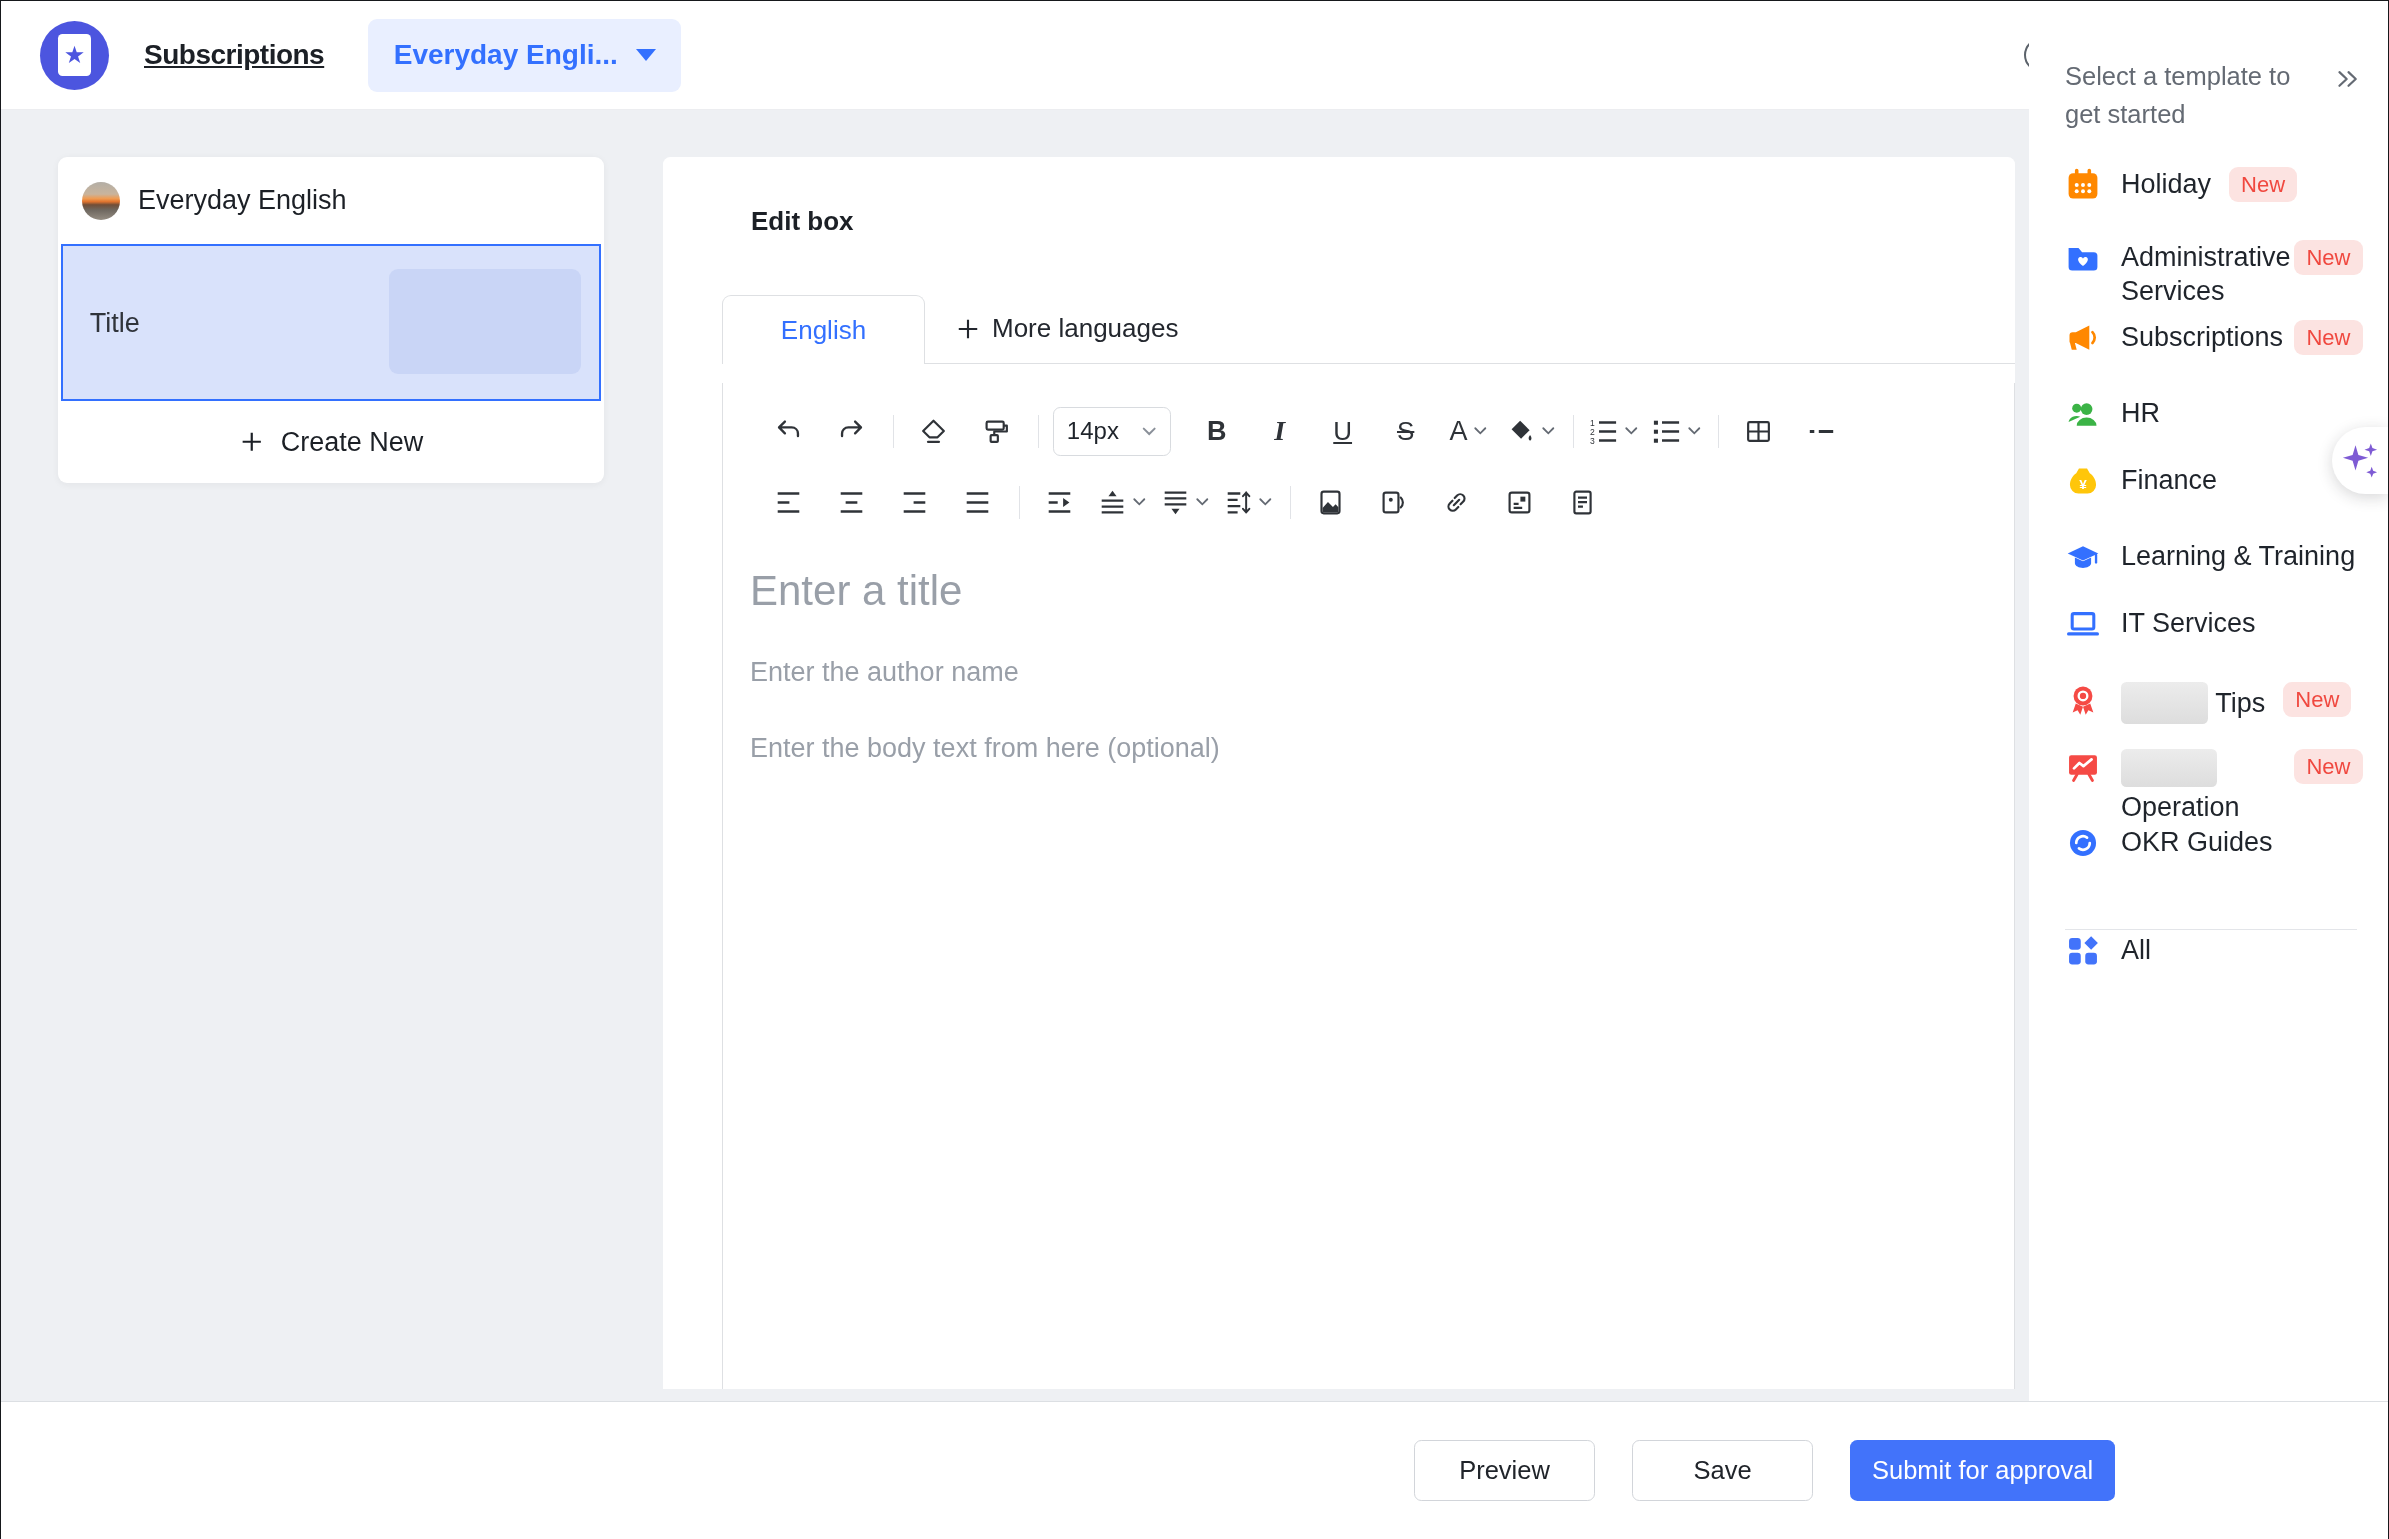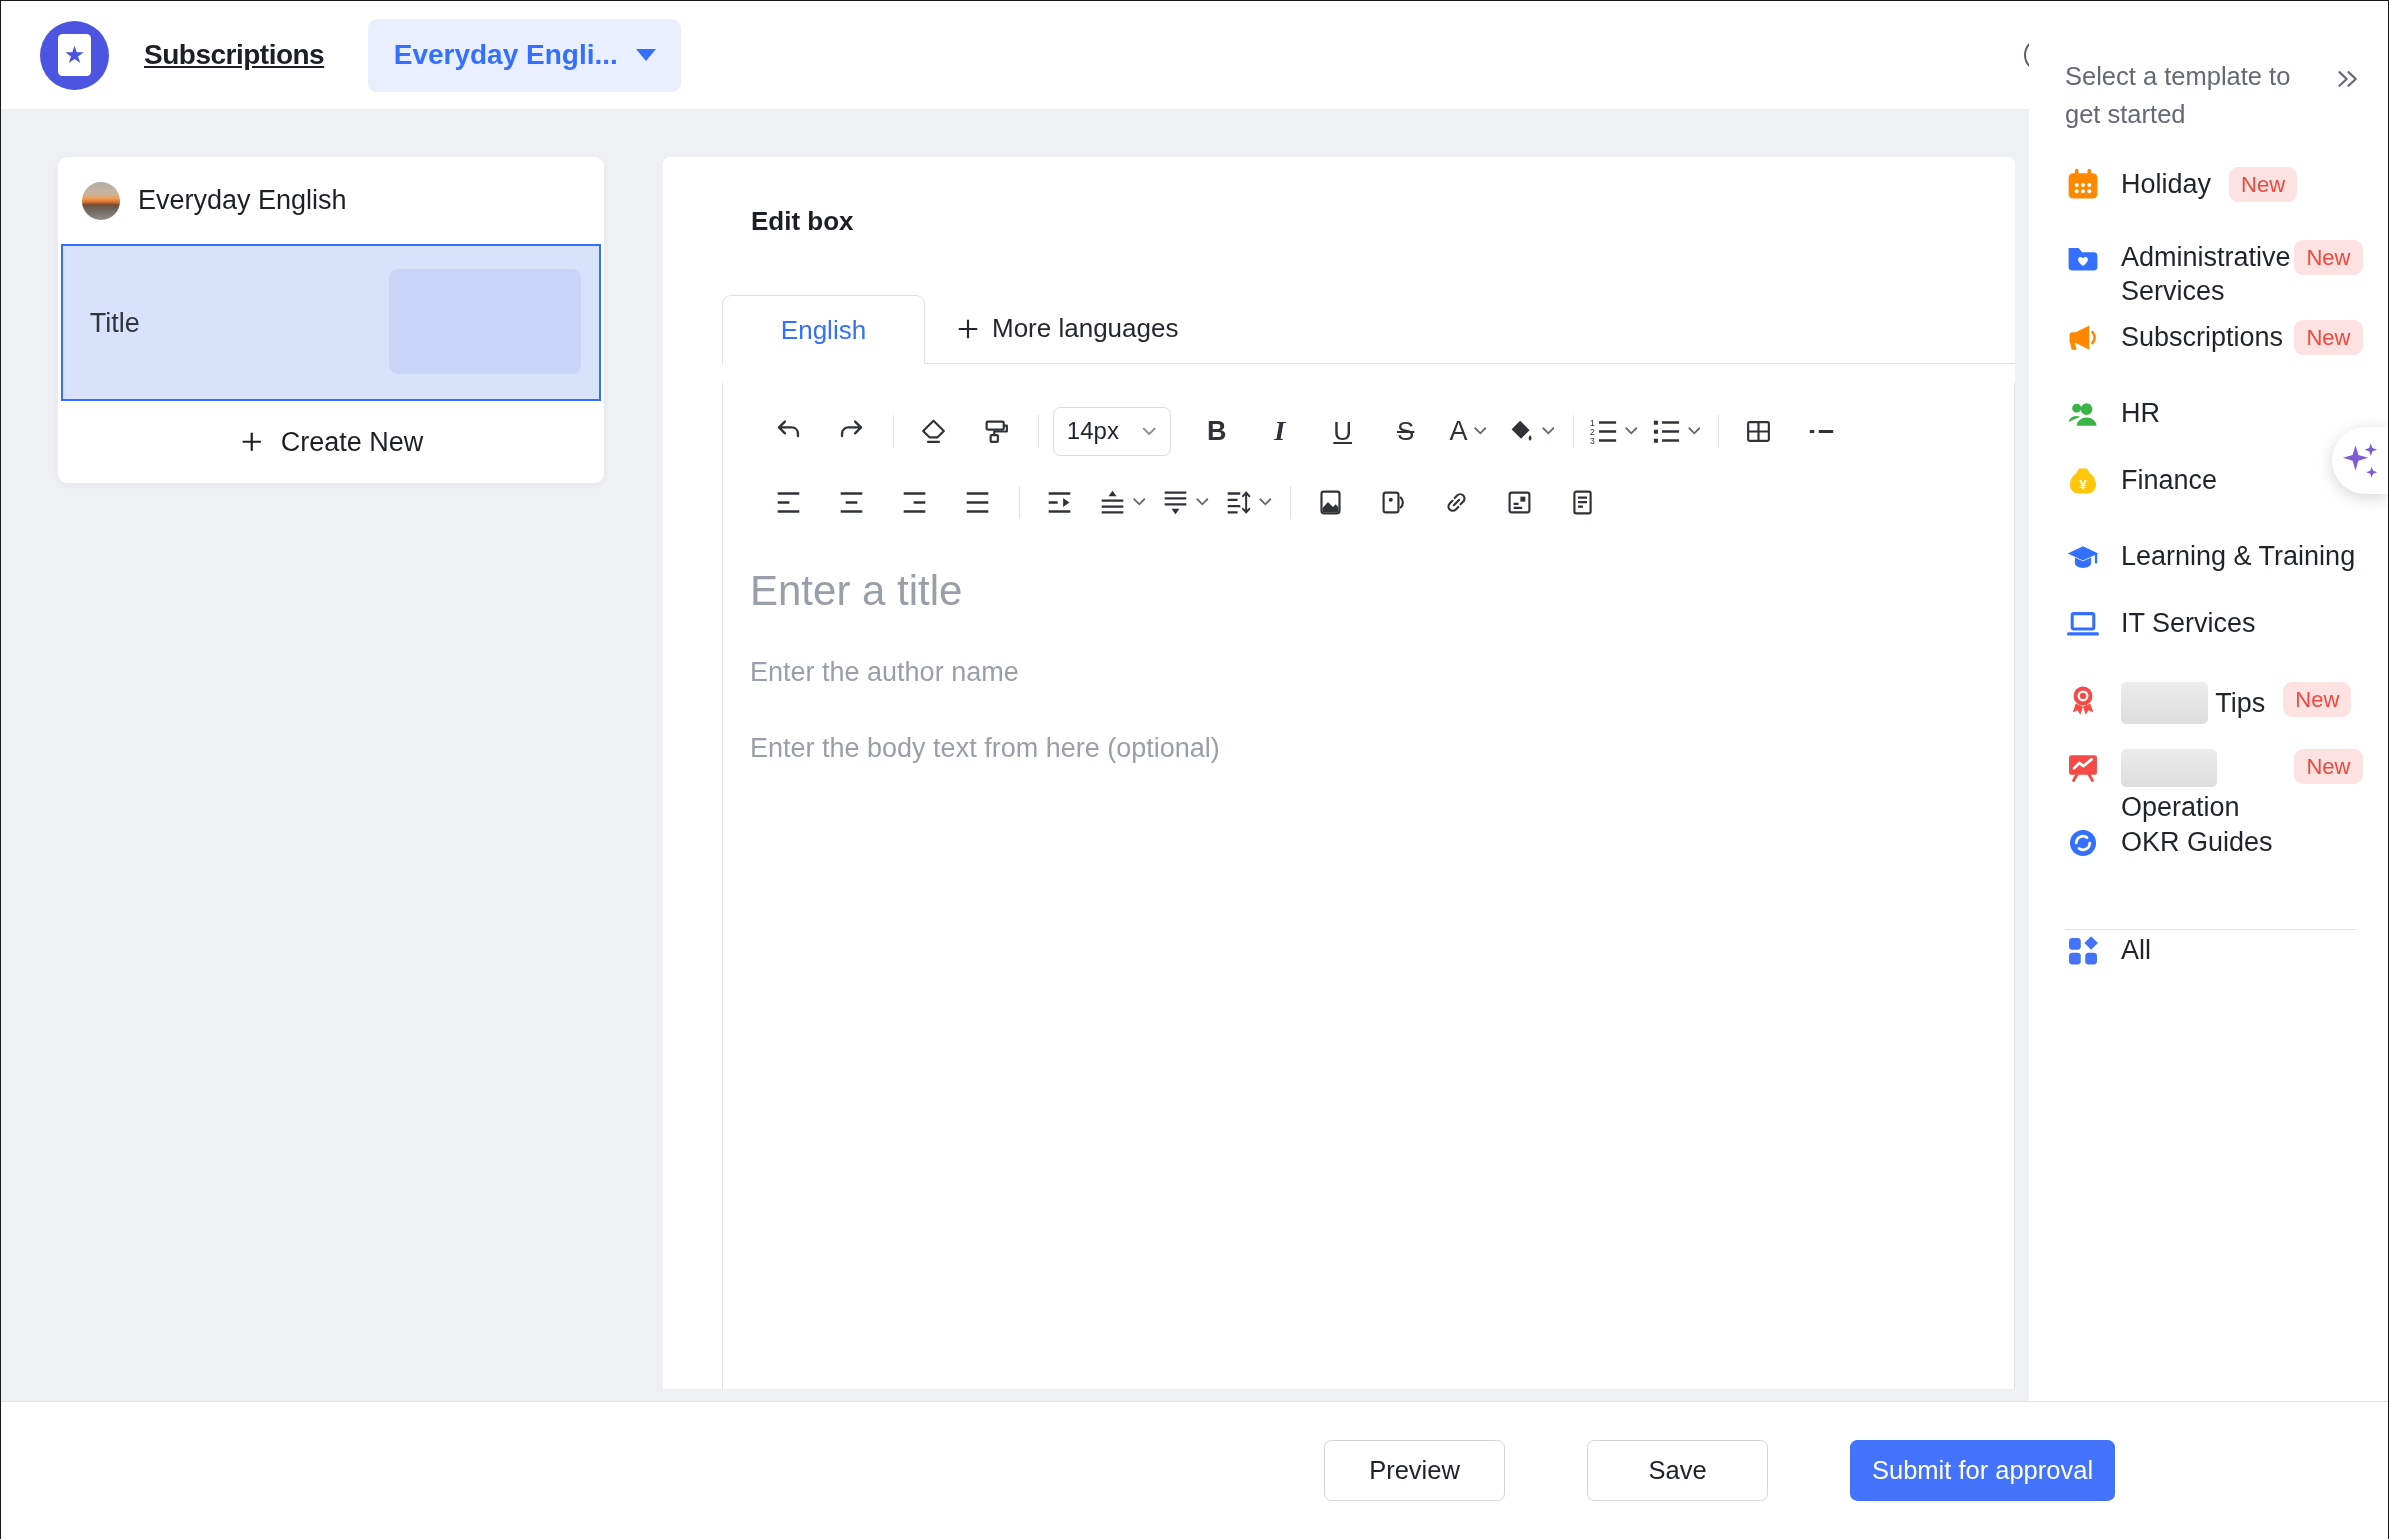--- a/index.html
+++ b/index.html
@@ -76,21 +76,21 @@
   .badge.right{margin-left:auto;}
   .redact{display:inline-block;width:87px;height:42px;background:linear-gradient(180deg,#ececec,#dddddd);border-radius:5.5px;vertical-align:middle;margin-right:7.3px;}
   .redact.block{display:block;width:96px;height:38px;margin:0 0 2.7px 0;}
   .label-stack{display:flex;flex-direction:column;}
   .sb-div{height:0.9px;background:#e3e5e9;margin:20px 5.5px 0 0;}
   .all-row{margin-top:3.6px;height:76px;}
   .ai-btn{position:absolute;right:0;top:426px;width:56px;height:67px;background:#fff;border-radius:36px 0 0 36px;box-shadow:0 3.6px 14.6px rgba(31,35,41,.18);display:flex;align-items:center;justify-content:center;cursor:pointer;}
 
   
   .footer{position:absolute;left:0;right:0;bottom:0;height:138px;background:#fff;border-top:1.8px solid #dcdfe3;display:flex;align-items:center;justify-content:flex-end;padding-right:273px;gap:37px;box-sizing:border-box;}
-  .btn{height:61px;border-radius:7.3px;font-size:25.5px;display:flex;align-items:center;justify-content:center;cursor:pointer;box-sizing:border-box;margin-left:45px;}
+  .btn{height:61px;border-radius:7.3px;font-size:25.5px;display:flex;align-items:center;justify-content:center;cursor:pointer;box-sizing:border-box;}
   .btn-outline{width:181px;background:#fff;border:1.4px solid #d2d5da;color:#20242a;}
   .btn-primary{width:265px;background:#4273fa;color:#fff;border:none;font-weight:500;}
 
   svg{display:block;}
 </style>
 </head>
 <body>
 
 <div class="screen">
 

